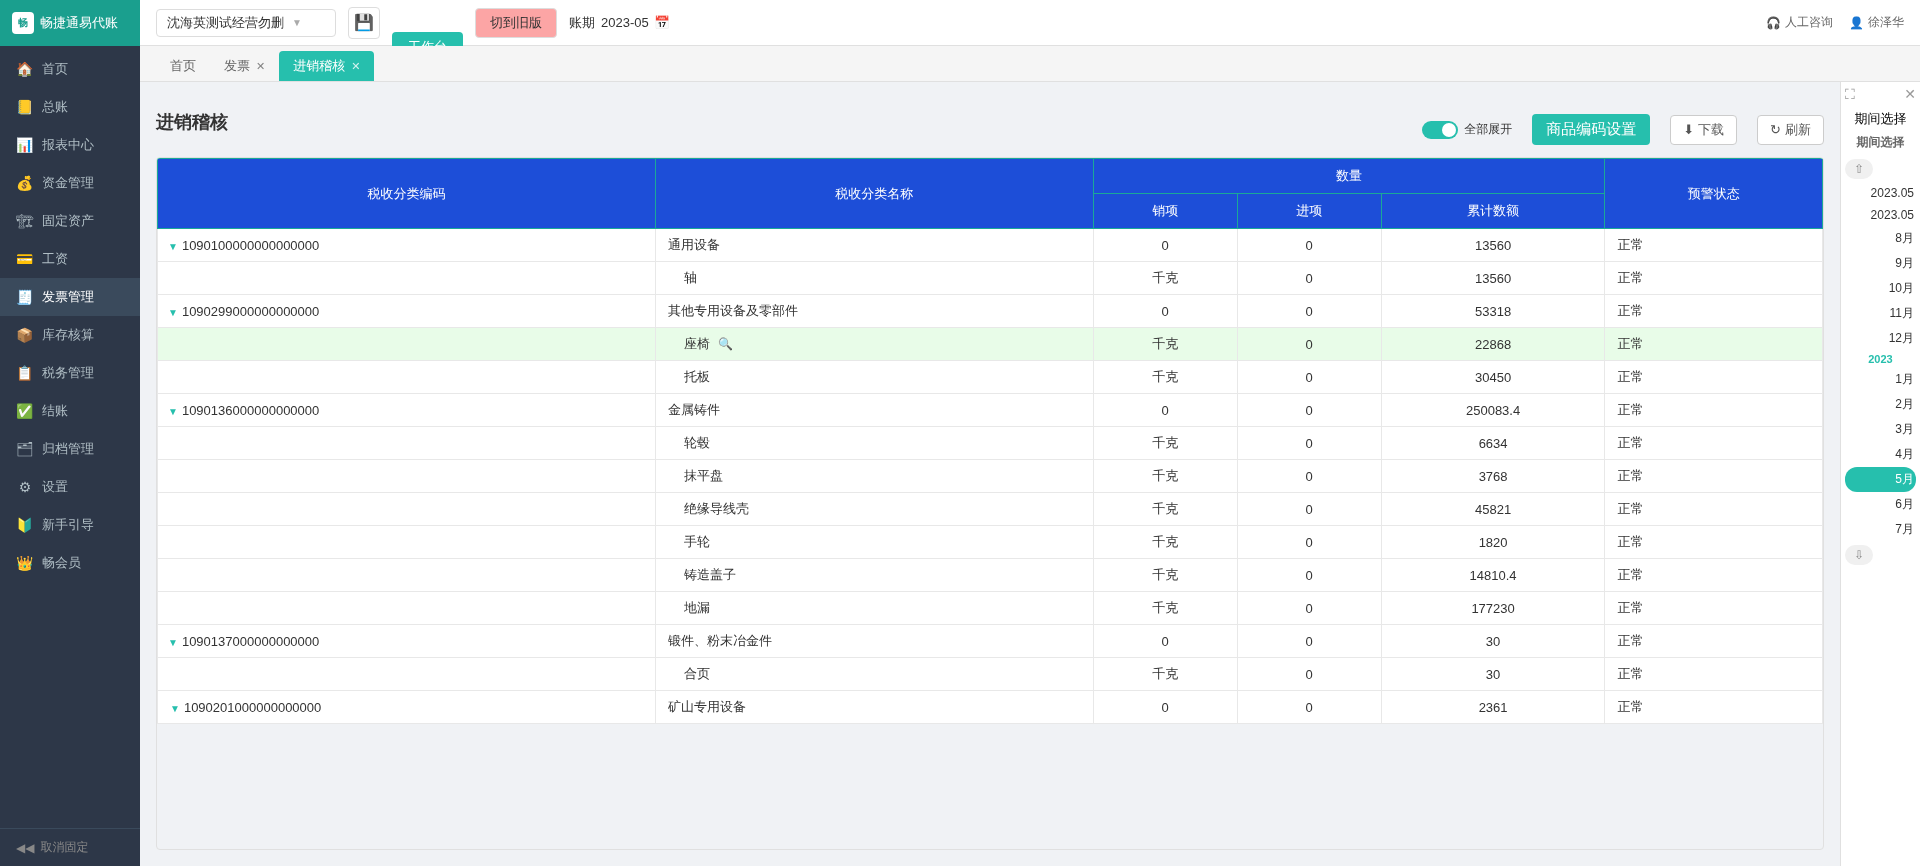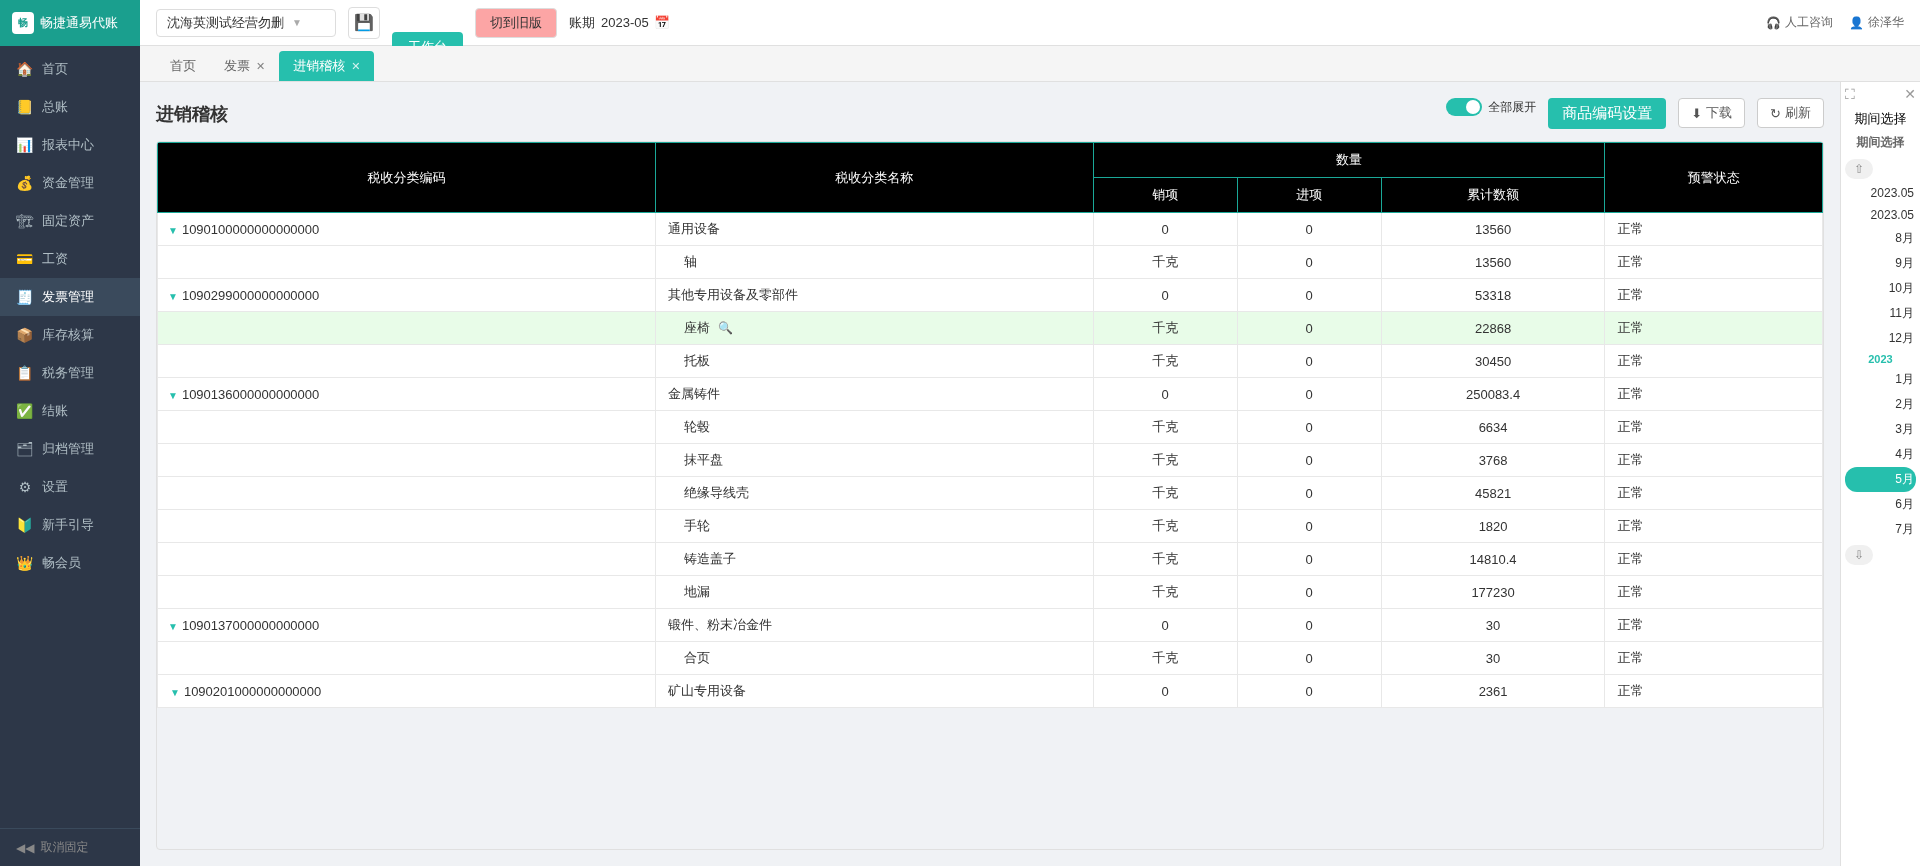--- a/index.html
+++ b/index.html
@@ -177,21 +177,21 @@
       align-items: center;
       justify-content: space-between;
       margin-bottom: 12px;
     }
     .page-title {
       font-size: 18px;
       font-weight: bold;
       color: #333;
     }
     .page-actions {
-      display: flex; align-items: flex-start; gap: 12px;
+      display: flex; align-items: center; gap: 20px; margin-top: 16px;
     }
     .toggle-switch {
       display: flex; align-items: center; gap: 6px;
       font-size: 12px; color: #333;
     }
     .toggle-track {
       width: 36px; height: 18px;
       background: #26bfad;
       border-radius: 9px;
       position: relative;
@@ -231,21 +231,21 @@
       border-radius: 4px;
       border: 1px solid #e0e0e0;
     }
     table {
       width: 100%;
       border-collapse: collapse;
       font-size: 13px;
       background: white;
     }
     thead tr th {
-      background: #000000;
+      background: #1d4ed8;
       color: white;
       padding: 8px 12px;
       text-align: center;
       font-weight: normal;
       border: 1px solid #1aa898;
       white-space: nowrap;
     }
     tbody tr td {
       padding: 7px 12px;
       border: 1px solid #e8e8e8;

